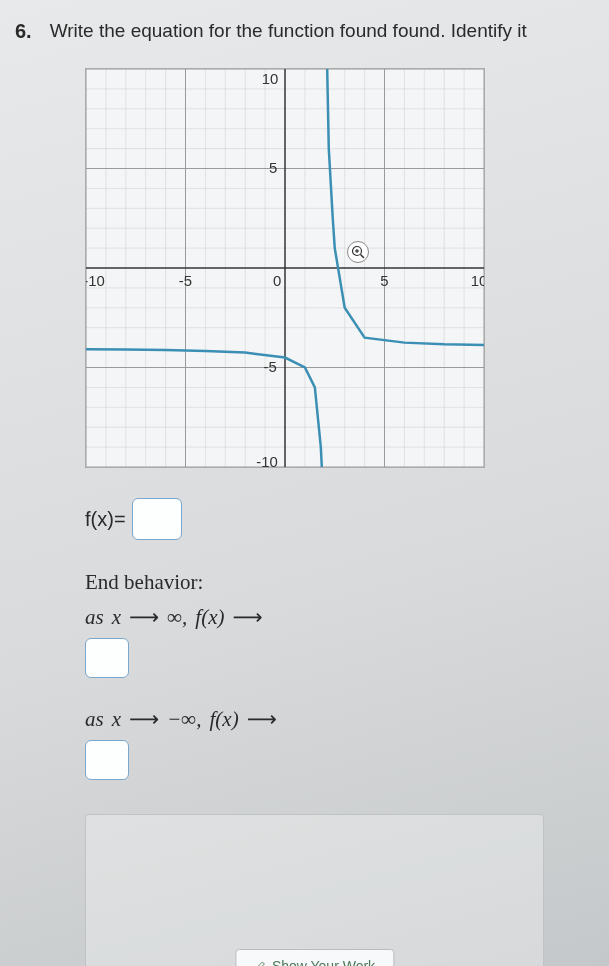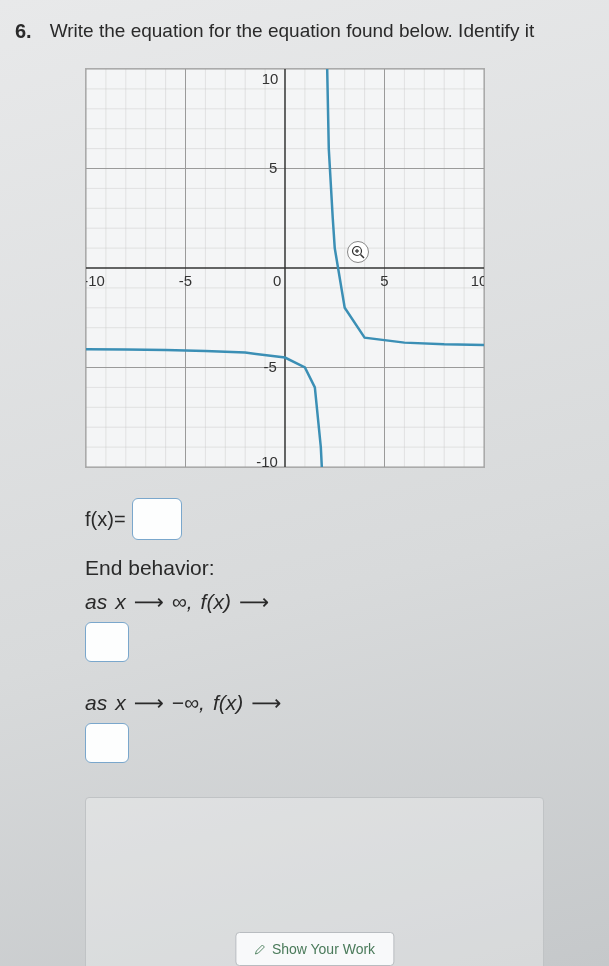--- a/index.html
+++ b/index.html
@@ -50,21 +50,22 @@
     .answer-box {
       width: 50px; height: 42px;
       border: 1px solid #7aa7cc;
       border-radius: 6px;
       background: #fdfefe;
       display: inline-block;
     }
     .answer-box.small { width: 44px; height: 40px; }
     .end-behavior {
       margin-left: 70px;
-      margin-top: 16px;
+      margin-top: 30px;
+      font-family: Liberation Serif, serif;
     }
     .eb-title { font-size: 21px; margin-bottom: 10px; }
     .eb-row {
       margin-bottom: 25px;
     }
     .eb-math {
       font-size: 21px;
       font-style: italic;
       display: flex; align-items: flex-end; gap: 8px;
       margin-bottom: 8px;
@@ -93,21 +94,21 @@
     .pencil {
       width: 12px; height: 12px;
       display: inline-block;
     }
   </style>
 </head>
 <body>
 
 <div class="question-header">
   <span class="q-number">6.</span>
-  <span class="q-text">Write the equation for the equation found below. Identify it</span>
+  <span class="q-text">Write the equation for the function found found. Identify it</span>
 </div>
 
 <div class="graph-container">
   <svg class="graph" width="400" height="400" viewBox="0 0 400 400">
 
     <g stroke="#ccc" stroke-width="0.5">
       <line x1="20" y1="0" x2="20" y2="400"></line>
         <line x1="40" y1="0" x2="40" y2="400"></line>
         <line x1="60" y1="0" x2="60" y2="400"></line>
         <line x1="80" y1="0" x2="80" y2="400"></line>

